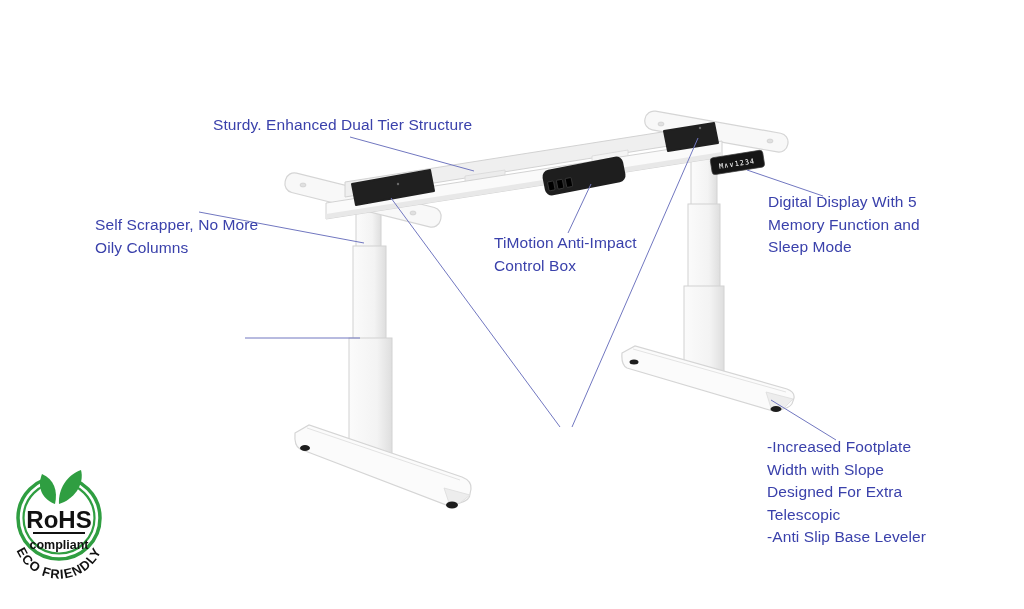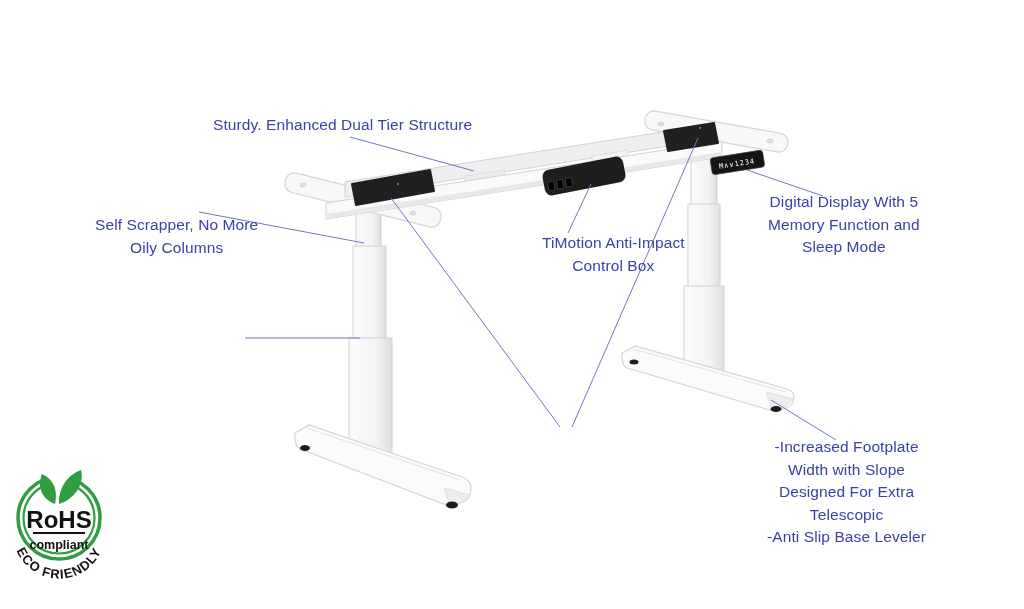--- a/index.html
+++ b/index.html
@@ -3,21 +3,21 @@
 <meta charset="utf-8">
 <style>
   html,body{margin:0;padding:0;background:#fff;}
   .canvas{
     position:relative;width:1024px;height:609px;background:#ffffff;overflow:hidden;
     font-family:"Liberation Sans",sans-serif;
   }
   .frame-svg{position:absolute;left:0;top:0;width:1024px;height:609px;}
   .ann{
     position:absolute;white-space:pre-line;color:#3a41ab;
-    font-size:15.5px;line-height:22.5px;letter-spacing:0.1px;text-align:center;
+    font-size:15.5px;line-height:22.5px;letter-spacing:0.1px;
   }
   .ann.nowrap{white-space:nowrap;}
 </style>
 </head>
 <body>
 
 <div class="canvas">
 
   <svg class="frame-svg" viewBox="0 0 1024 609">
     <defs>
@@ -122,21 +122,21 @@
       </text>
     </g>
   </svg>
 
   <div class="ann nowrap" style="left:213px;top:114px;">Sturdy. Enhanced Dual Tier Structure</div>
 
   <div class="ann" style="left:95px;top:166px;margin-top:48px;">Self Scrapper, No More
 Oily Columns</div>
 
 
-  <div class="ann" style="left:494px;top:232px;margin-left:48px;">TiMotion Anti-Impact
+  <div class="ann" style="left:494px;top:232px;">TiMotion Anti-Impact
 Control Box</div>
 
   <div class="ann" style="left:768px;top:191px;">Digital Display With 5
 Memory Function and
 Sleep Mode</div>
 
 
   <div class="ann" style="left:767px;top:436px;">-Increased Footplate
 Width with Slope
 Designed For Extra

